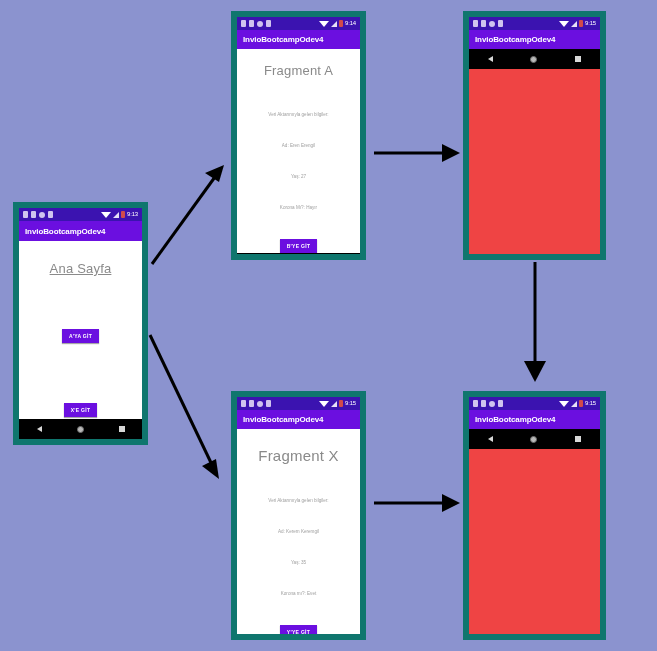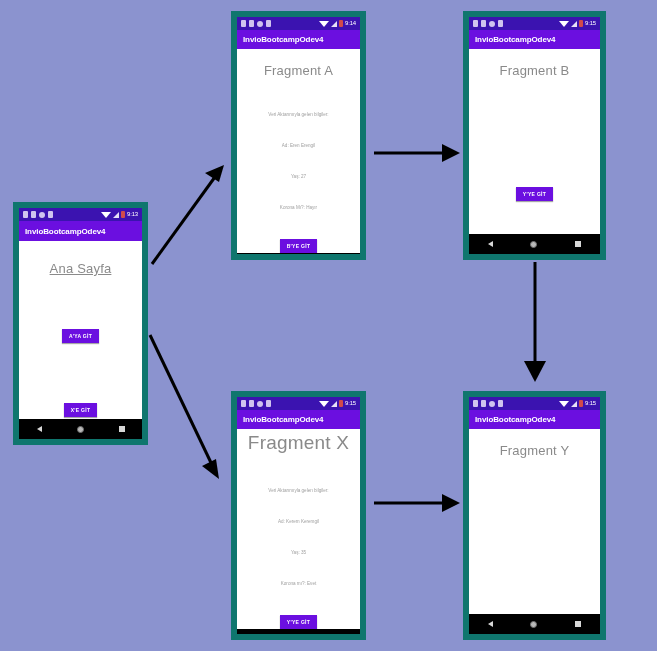--- a/index.html
+++ b/index.html
@@ -262,51 +262,47 @@
       <div class="sb-right">
         <span class="ic-wifi"></span>
         <span class="ic-signal"></span>
         <span class="ic-battery"></span>
         <span class="sb-time">9:15</span>
       </div>
     </div>
     <div class="appbar">
       <span class="appbar-title">InvioBootcampOdev4</span>
     </div>
+    <div class="navbar">
+      <span class="nav-back"></span>
+      <span class="nav-home"></span>
+      <span class="nav-recent"></span>
+    </div>
+  </div>
+
+  <div class="phone" id="phone-x">
+    <div class="statusbar">
+      <div class="sb-left">
+        <span class="sb-ic"></span>
+        <span class="sb-ic"></span>
+        <span class="sb-ic round"></span>
+        <span class="sb-ic"></span>
+      </div>
+      <div class="sb-right">
+        <span class="ic-wifi"></span>
+        <span class="ic-signal"></span>
+        <span class="ic-battery"></span>
+        <span class="sb-time">9:15</span>
+      </div>
+    </div>
+    <div class="appbar">
+      <span class="appbar-title">InvioBootcampOdev4</span>
+    </div>
     <div class="screen-body">
-      <div class="frag-title" style="font-size:13px;margin-top:14px;">Fragment B</div>
-      <button class="mbtn" style="margin-top:96px;">Y'YE GİT</button>
-    </div>
-    <div class="navbar">
-      <span class="nav-back"></span>
-      <span class="nav-home"></span>
-      <span class="nav-recent"></span>
-    </div>
-  </div>
-
-  <div class="phone" id="phone-x">
-    <div class="statusbar">
-      <div class="sb-left">
-        <span class="sb-ic"></span>
-        <span class="sb-ic"></span>
-        <span class="sb-ic round"></span>
-        <span class="sb-ic"></span>
-      </div>
-      <div class="sb-right">
-        <span class="ic-wifi"></span>
-        <span class="ic-signal"></span>
-        <span class="ic-battery"></span>
-        <span class="sb-time">9:15</span>
-      </div>
-    </div>
-    <div class="appbar">
-      <span class="appbar-title">InvioBootcampOdev4</span>
-    </div>
-    <div class="screen-body">
-      <div class="frag-title" style="font-size:19px;margin-top:3px;">Fragment X</div>
+      <div class="frag-title" style="font-size:15px;margin-top:18px;">Fragment X</div>
       <div class="info-line" style="margin-top:21px;">Veri Aktarımıyla gelen bilgiler:</div>
       <div class="info-line" style="margin-top:13px;">Ad: Kerem Keremgil</div>
       <div class="info-line" style="margin-top:13px;">Yaş: 35</div>
       <div class="info-line" style="margin-top:13px;">Korona mı?: Evet</div>
       <button class="mbtn" style="margin-top:16px;">Y'YE GİT</button>
     </div>
     <div class="navbar">
       <span class="nav-back"></span>
       <span class="nav-home"></span>
       <span class="nav-recent"></span>
@@ -324,23 +320,20 @@
       <div class="sb-right">
         <span class="ic-wifi"></span>
         <span class="ic-signal"></span>
         <span class="ic-battery"></span>
         <span class="sb-time">9:15</span>
       </div>
     </div>
     <div class="appbar">
       <span class="appbar-title">InvioBootcampOdev4</span>
     </div>
-    <div class="screen-body">
-      <div class="frag-title" style="font-size:13px;margin-top:14px;">Fragment Y</div>
-    </div>
     <div class="navbar">
       <span class="nav-back"></span>
       <span class="nav-home"></span>
       <span class="nav-recent"></span>
     </div>
   </div>
 
   <div class="arrow" id="arrow-main-to-a">
     <svg width="80" height="105" viewBox="0 0 80 105">
       <line x1="2" y1="101" x2="70" y2="7" stroke="#000000" stroke-width="3"></line>

